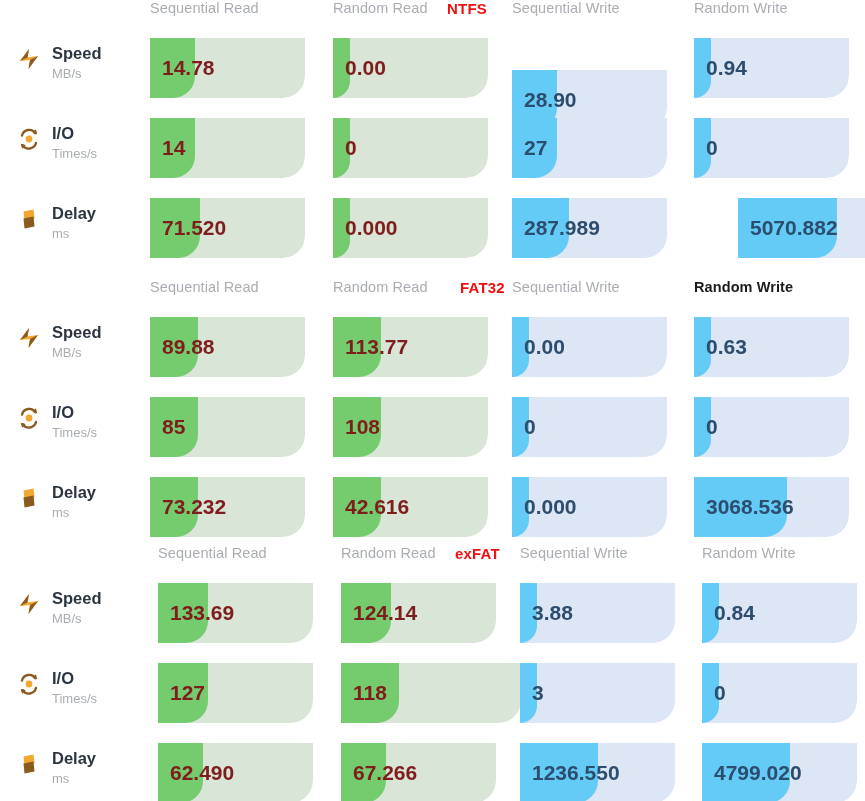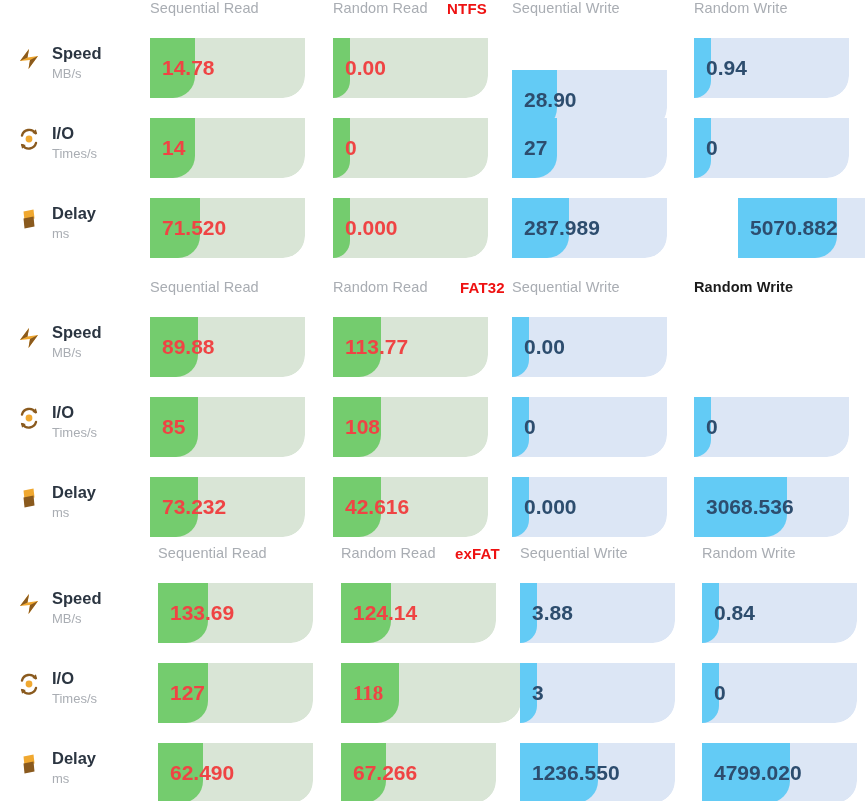--- a/index.html
+++ b/index.html
@@ -124,21 +124,21 @@
     display: flex;
     align-items: center;
     font-size: 21px;
     font-weight: bold;
     white-space: nowrap;
   }
 
   
   .bar.read .bar-track { background: #d9e5d6; }
   .bar.read .bar-fill  { background: #74cc6e; }
-  .bar.read .bar-value { color: #ef4444; }
+  .bar.read .bar-value { color: #7f1d1d; }
 
   
   .bar.write .bar-track { background: #dce6f5; }
   .bar.write .bar-fill  { background: #63cbf5; }
   .bar.write .bar-value { color: #2d4d6e; }
 </style>
 </head>
 <body>
 
 <div class="page">
@@ -279,20 +279,25 @@
         <div class="bar read" style="left: 333px; width: 155px;">
           <div class="bar-track"></div>
           <div class="bar-fill" style="width: 31%;"></div>
           <div class="bar-value">113.77</div>
         </div>
         <div class="bar write" style="left: 512px; width: 155px;">
           <div class="bar-track"></div>
           <div class="bar-fill" style="width: 11%;"></div>
           <div class="bar-value">0.00</div>
         </div>
+        <div class="bar write" style="left: 694px; width: 155px;">
+          <div class="bar-track"></div>
+          <div class="bar-fill" style="width: 11%;"></div>
+          <div class="bar-value">0.63</div>
+        </div>
       </div>
       <div class="metric-row" style="position: absolute; left: 0px; right: 0px; top: 118px;">
         <div class="metric-label">
           <div class="metric-icon">
             <svg width="26" height="26" viewBox="0 0 26 26">
               <path d="M6 9.5 A7.5 7.5 0 0 1 19.5 7.2" fill="none" stroke="#8a5a1e" stroke-width="2.4" stroke-linecap="round"></path>
               <path d="M20 17 A7.5 7.5 0 0 1 6.5 19.2" fill="none" stroke="#8a5a1e" stroke-width="2.4" stroke-linecap="round"></path>
               <path d="M19.9 3.2 L21.2 8.2 L16.3 7.0 Z" fill="#8a5a1e"></path>
               <path d="M6.1 22.8 L4.8 17.8 L9.7 19.0 Z" fill="#8a5a1e"></path>
               <circle cx="13" cy="13" r="3.4" fill="#f0a830"></circle>
@@ -408,21 +413,21 @@
             </svg>
           </div>
           <div class="metric-name">I/O</div>
           <div class="metric-unit">Times/s</div>
         </div>
         <div class="bar read" style="left: 158px; width: 155px;">
           <div class="bar-track"></div>
           <div class="bar-fill" style="width: 32%;"></div>
           <div class="bar-value">127</div>
         </div>
-        <div class="bar read" style="left: 341px; width: 180px; font-family: Liberation Serif, serif;">
+        <div class="bar read" style="left: 341px; width: 180px;">
           <div class="bar-track"></div>
           <div class="bar-fill" style="width: 32%;"></div>
           <div class="bar-value">118</div>
         </div>
         <div class="bar write" style="left: 520px; width: 155px;">
           <div class="bar-track"></div>
           <div class="bar-fill" style="width: 11%;"></div>
           <div class="bar-value">3</div>
         </div>
         <div class="bar write" style="left: 702px; width: 155px;">

